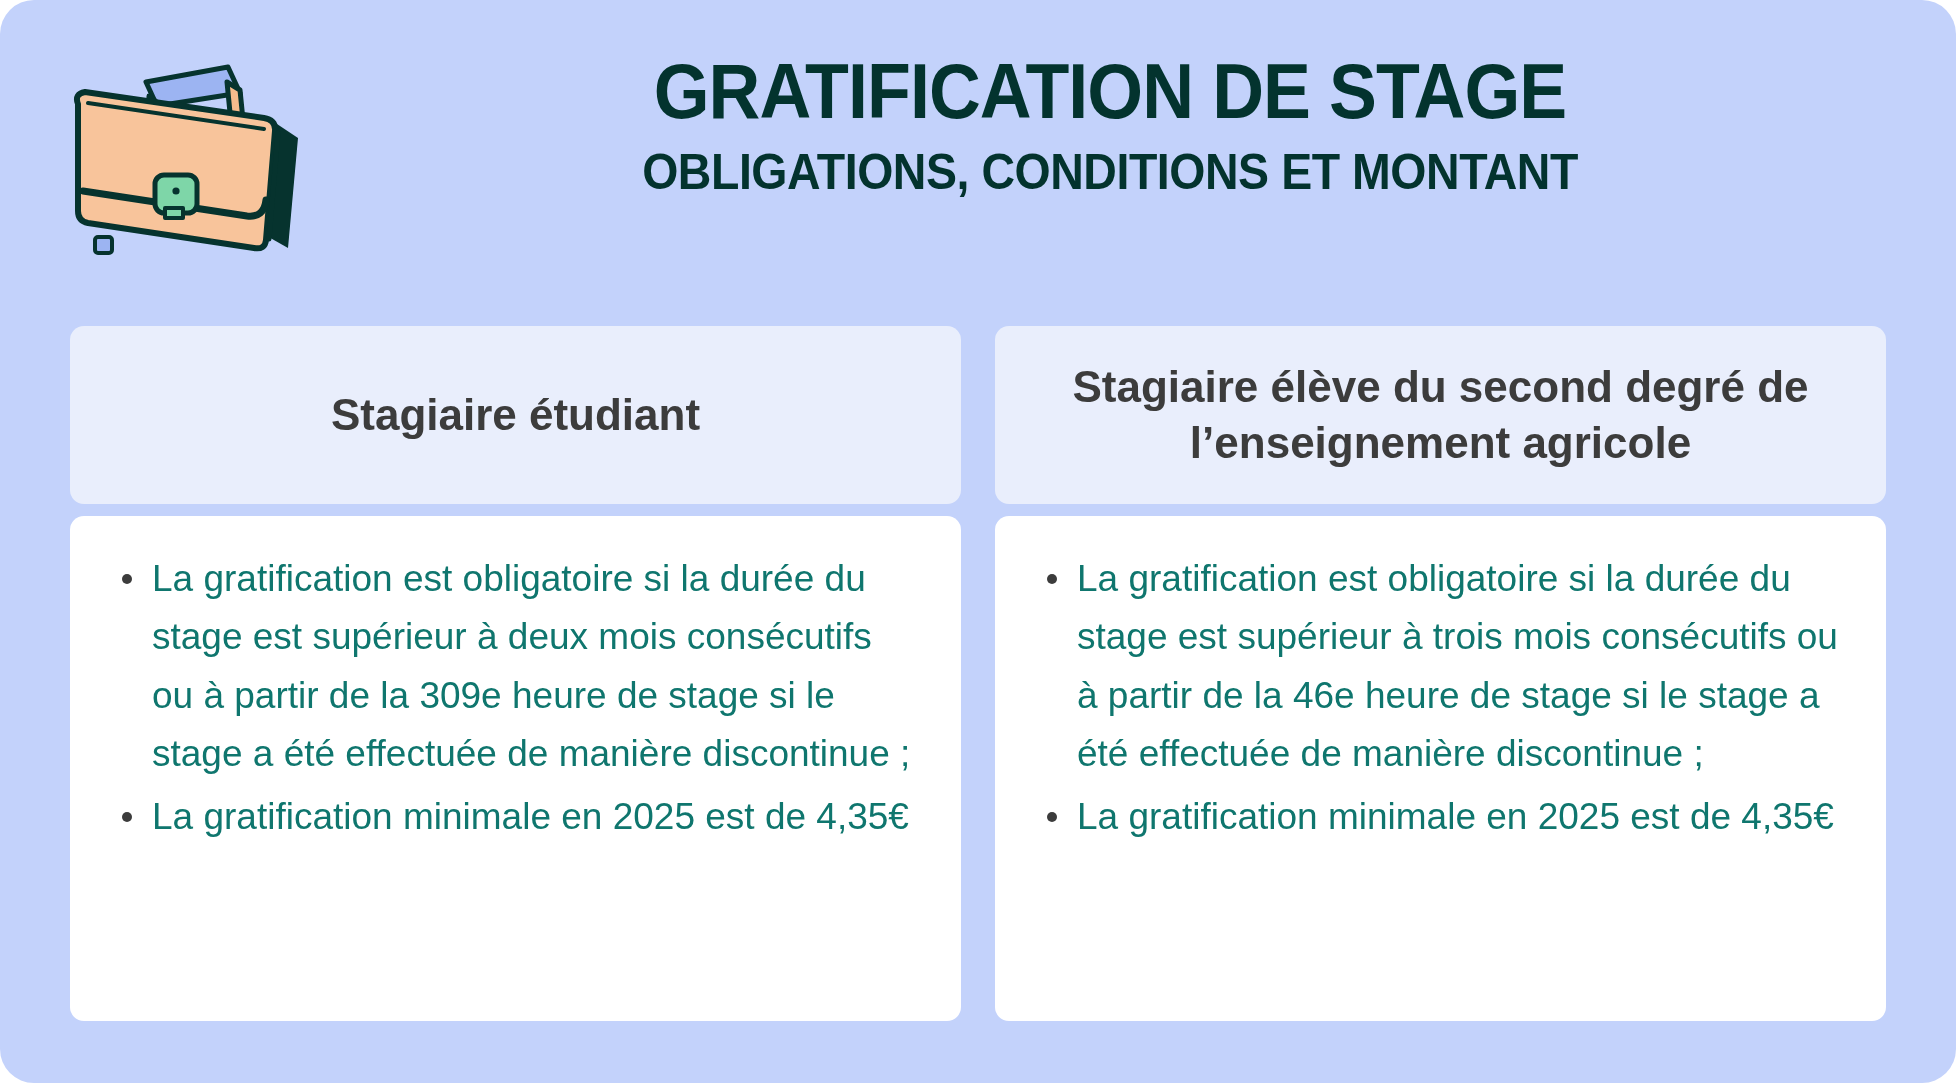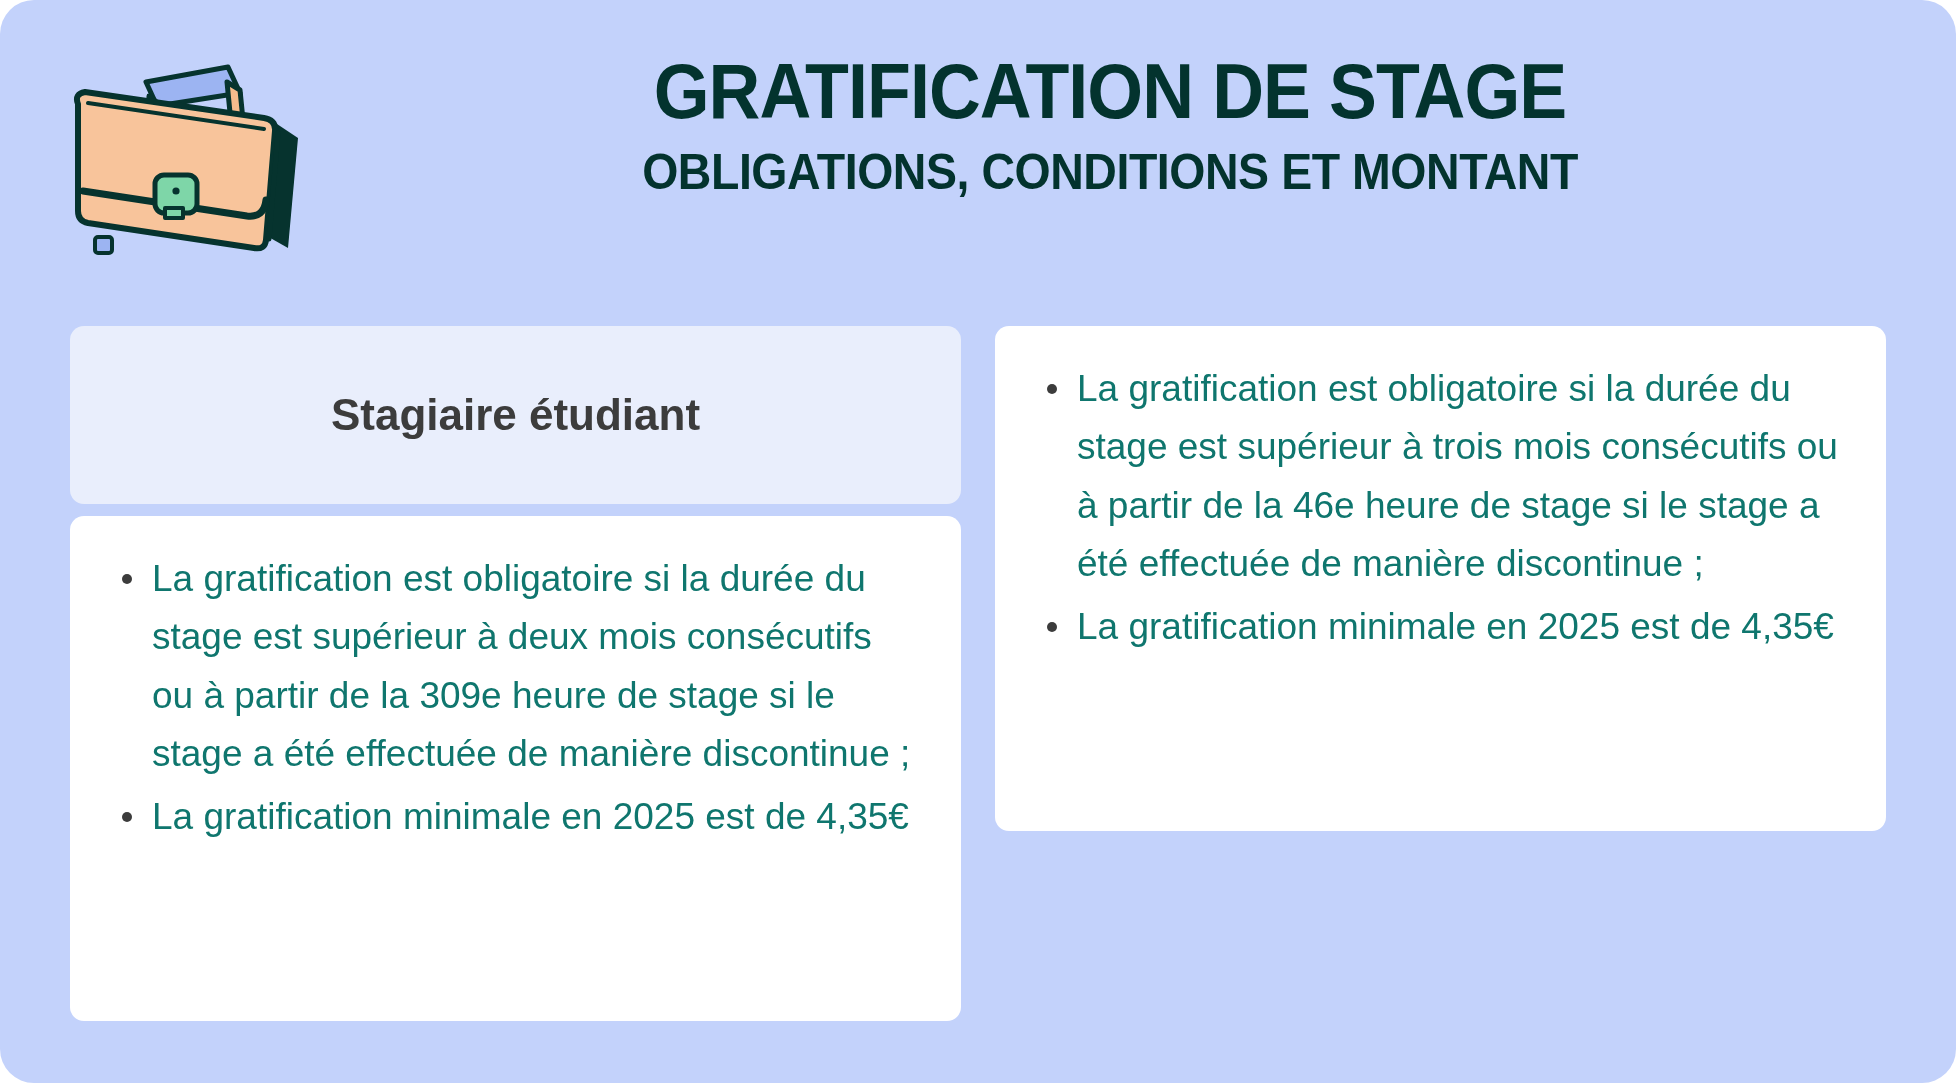--- a/index.html
+++ b/index.html
@@ -196,20 +196,23 @@
       </div>
       <div class="card-body">
         <ul class="bullets">
           <li>La gratification est obligatoire si la durée du stage est supérieur à deux mois consécutifs ou à partir de la 309e heure de stage si le stage a été effectuée de manière discontinue ;</li>
           <li>La gratification minimale en 2025 est de 4,35€</li>
         </ul>
       </div>
     </div>
 
     <div class="column">
+      <div class="card-header">
+        <div class="card-header-text">Stagiaire élève du second degré de l’enseignement agricole</div>
+      </div>
       <div class="card-body">
         <ul class="bullets">
           <li>La gratification est obligatoire si la durée du stage est supérieur à trois mois consécutifs ou à partir de la 46e heure de stage si le stage a été effectuée de manière discontinue ;</li>
           <li>La gratification minimale en 2025 est de 4,35€</li>
         </ul>
       </div>
     </div>
 
   </div>
 

